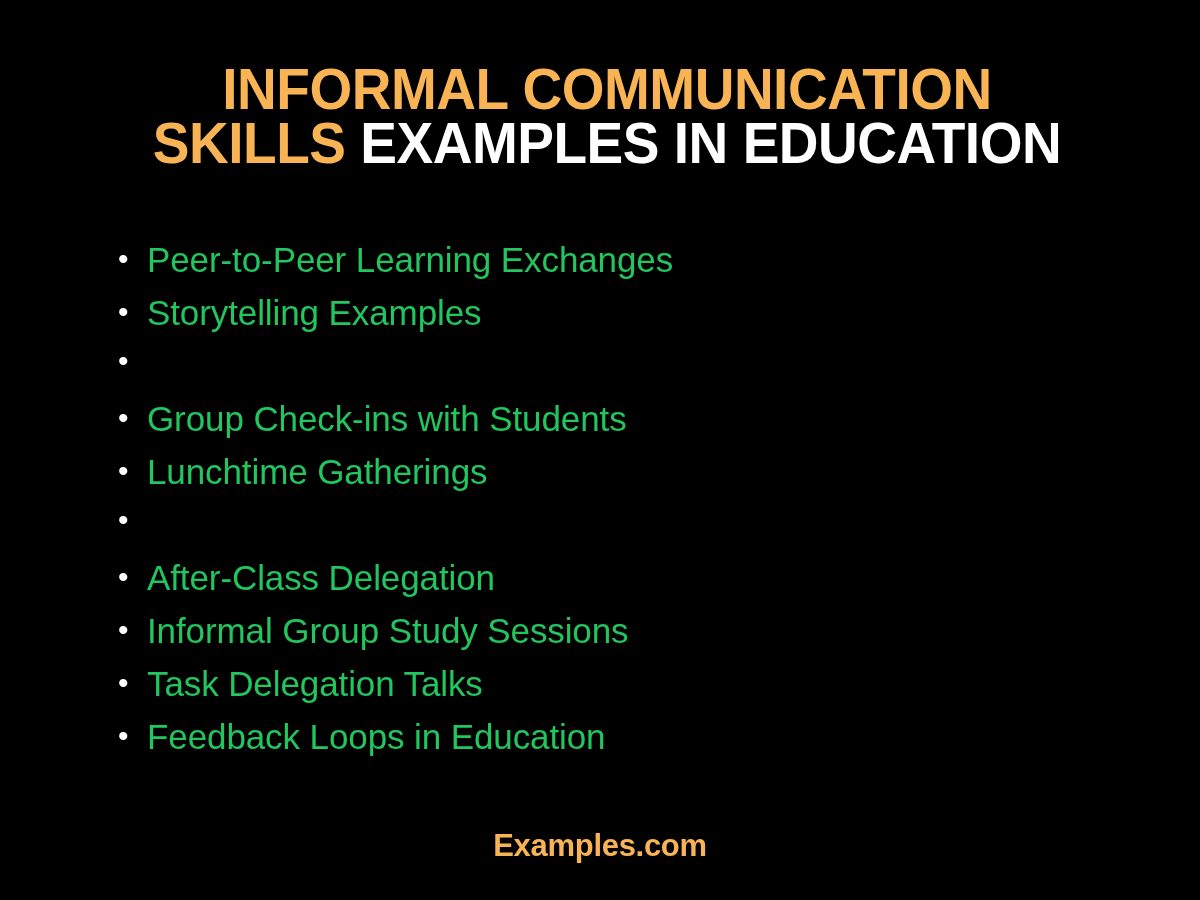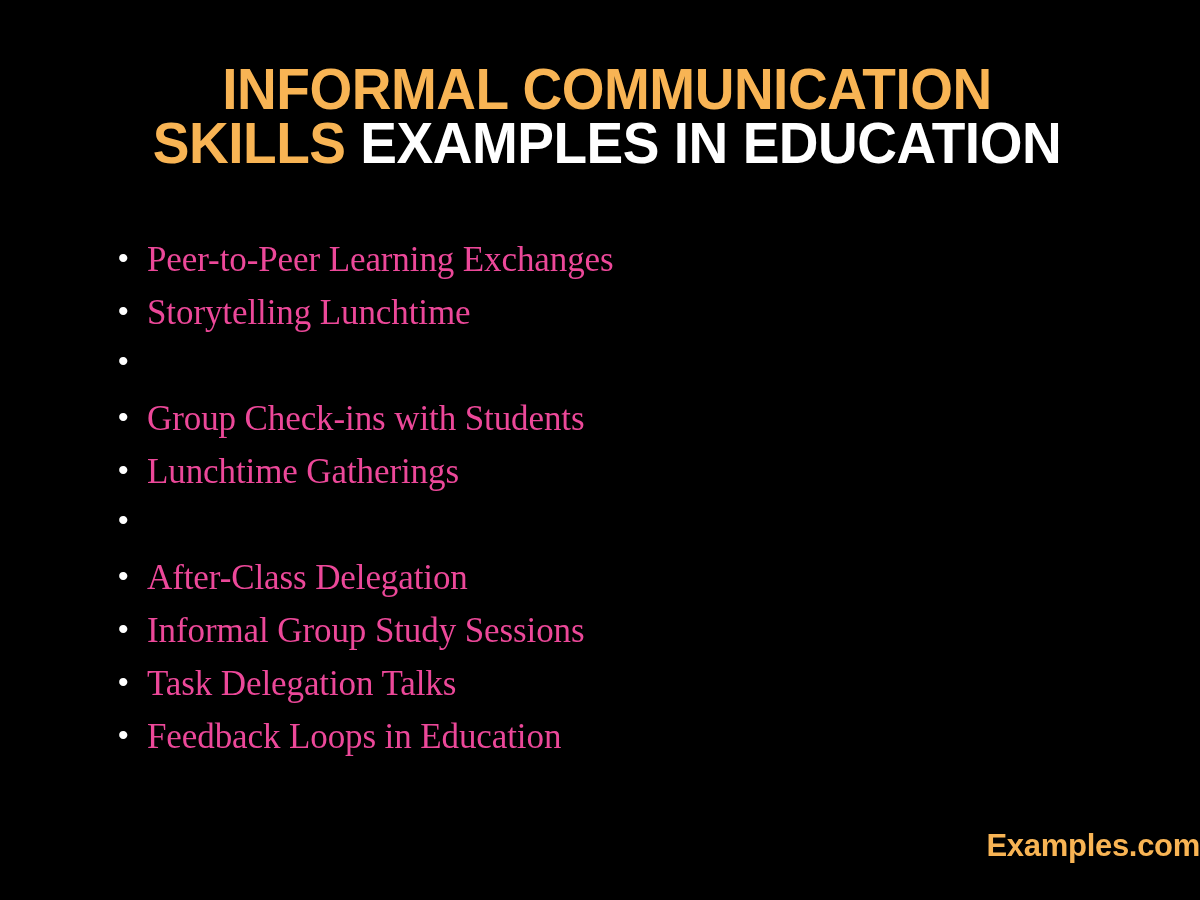--- a/index.html
+++ b/index.html
@@ -67,36 +67,36 @@
     width: 29px;
     color: #FFFFFF;
     font-size: 30px;
     line-height: 40px;
     position: relative;
     top: -3px;
   }
 
   .item-label {
     flex: 1 1 auto;
-    color: #ec4899;
-    font-family: Liberation Serif, serif;
+    color: #22c55e;
+    font-family: Liberation Sans, sans-serif;
     font-weight: normal;
     font-size: 35px;
     line-height: 44px;
     letter-spacing: -0.1px;
     white-space: nowrap;
   }
 
   
   .footer {
     position: absolute;
     left: 0;
     top: 826px;
     width: 1200px;
-    text-align: right;
+    text-align: center;
   }
 
   .footer-brand {
     color: #F8B454;
     font-family: "Liberation Sans", sans-serif;
     font-weight: bold;
     font-size: 31px;
     line-height: 40px;
     letter-spacing: -0.3px;
   }
@@ -117,21 +117,21 @@
 
   <div class="list-block">
 
     <div class="list-item">
       <span class="bullet-dot">•</span>
       <span class="item-label">Peer-to-Peer Learning Exchanges</span>
     </div>
 
     <div class="list-item">
       <span class="bullet-dot">•</span>
-      <span class="item-label">Storytelling Lunchtime</span>
+      <span class="item-label">Storytelling Examples</span>
     </div>
 
     <div class="list-item">
       <span class="bullet-dot">•</span>
     </div>
 
     <div class="list-item">
       <span class="bullet-dot">•</span>
       <span class="item-label">Group Check-ins with Students</span>
     </div>

